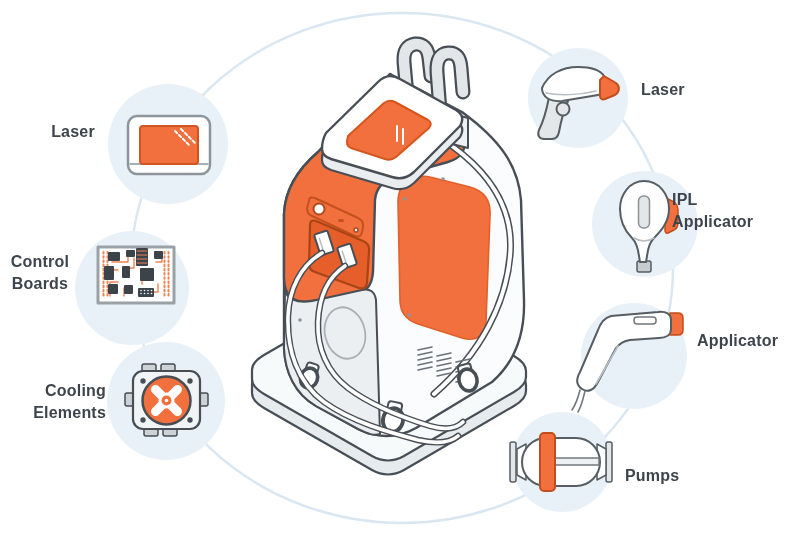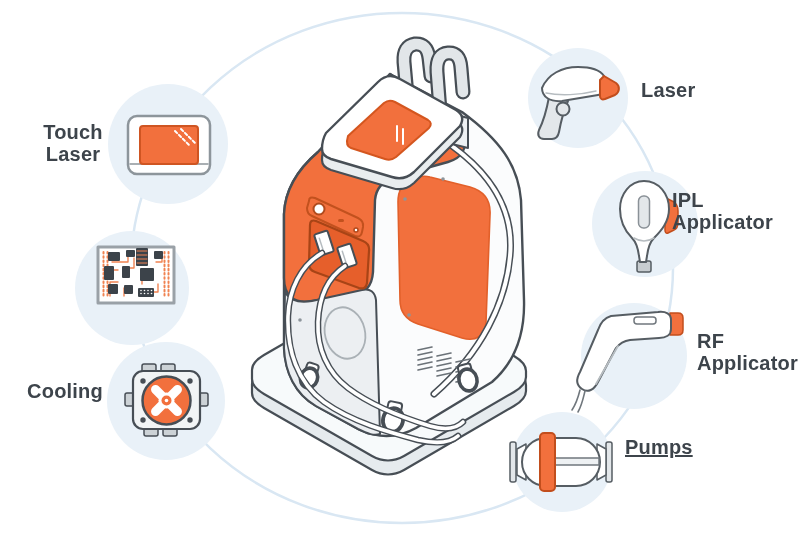--- a/index.html
+++ b/index.html
@@ -12,29 +12,29 @@
     --gray-light:#e3e7ea;
     --gray-mid:#9aa1a7;
     --chip:#3c434a;
     --body-fill:#fbfcfd;
     --trace:#f08352;
   }
   html,body{margin:0;padding:0;background:#fff;}
   .stage{position:relative;width:800px;height:546px;background:#fff;overflow:hidden;
          font-family:"Liberation Sans",sans-serif;}
   .stage svg{position:absolute;left:0;top:0;}
-  .lbl{position:absolute;font-weight:700;font-size:20px;line-height:22px;color:var(--label);letter-spacing:.2px;}
+  .lbl{position:absolute;font-weight:700;font-size:16px;line-height:22px;color:var(--label);letter-spacing:.2px;}
   .lbl .ln{display:block;}
   .lbl-touch   {left:33px; top:121px; width:80px; text-align:center;}
   .lbl-control {left:1px;  top:251px; width:78px; text-align:center;}
-  .lbl-cooling {left:24px; top:380px; width:82px; text-align:center;}
+  .lbl-cooling {left:24px; top:380px; width:82px; text-align:right;}
   .lbl-laser   {left:641px;top:79px;  text-align:left;}
   .lbl-ipl     {left:672px;top:189px; text-align:left;}
   .lbl-rf      {left:697px;top:330px; text-align:left;}
-  .lbl-pumps   {left:625px;top:436px; text-align:left;text-decoration:underline;}
+  .lbl-pumps   {left:625px;top:465px; text-align:left;}
 </style>
 </head>
 <body>
 
 <div class="stage">
 
 <svg width="800" height="546" viewBox="0 0 800 546">
   <g fill="none" stroke-linejoin="round" stroke-linecap="round">
 
     <ellipse cx="402" cy="268" rx="271" ry="255" stroke="var(--ring)" stroke-width="2.5"></ellipse>
@@ -243,34 +243,37 @@
       </g>
       <rect x="522" y="438" width="78" height="48" rx="24" fill="#ffffff" stroke="#565d63" stroke-width="2"></rect>
       <rect x="553" y="458" width="46" height="7" fill="#eef1f3" stroke="#70777d" stroke-width="1.5"></rect>
       <rect x="540" y="433" width="15" height="58" rx="4" fill="var(--accent)" stroke="#c24e1d" stroke-width="2"></rect>
     </g>
 
   </g>
 </svg>
 
 <div class="lbl lbl-touch">
-  <span class="ln">Touch</span>
   <span class="ln">Laser</span>
+</div>
+<div class="lbl lbl-control">
+  <span class="ln">Control</span>
+  <span class="ln">Boards</span>
 </div>
 <div class="lbl lbl-cooling">
   <span class="ln">Cooling</span>
+  <span class="ln">Elements</span>
 </div>
 <div class="lbl lbl-laser">
   <span class="ln">Laser</span>
 </div>
 <div class="lbl lbl-ipl">
   <span class="ln">IPL</span>
   <span class="ln">Applicator</span>
 </div>
 <div class="lbl lbl-rf">
-  <span class="ln">RF</span>
   <span class="ln">Applicator</span>
 </div>
 <div class="lbl lbl-pumps">
   <span class="ln">Pumps</span>
 </div>
 
 </div>
 
 </body></html>

